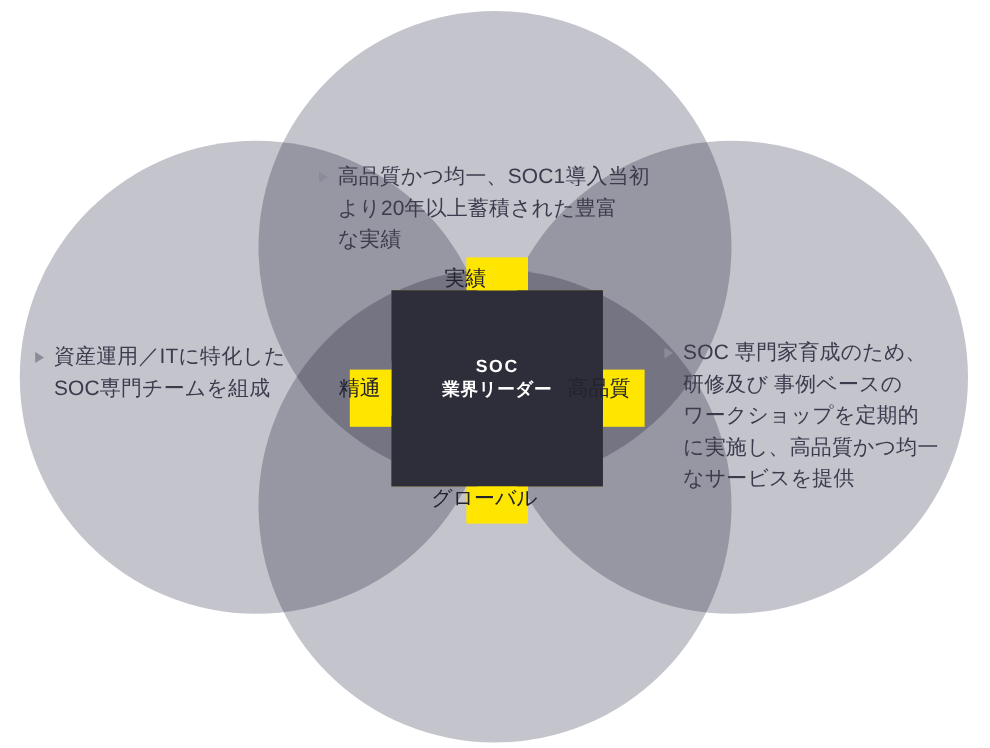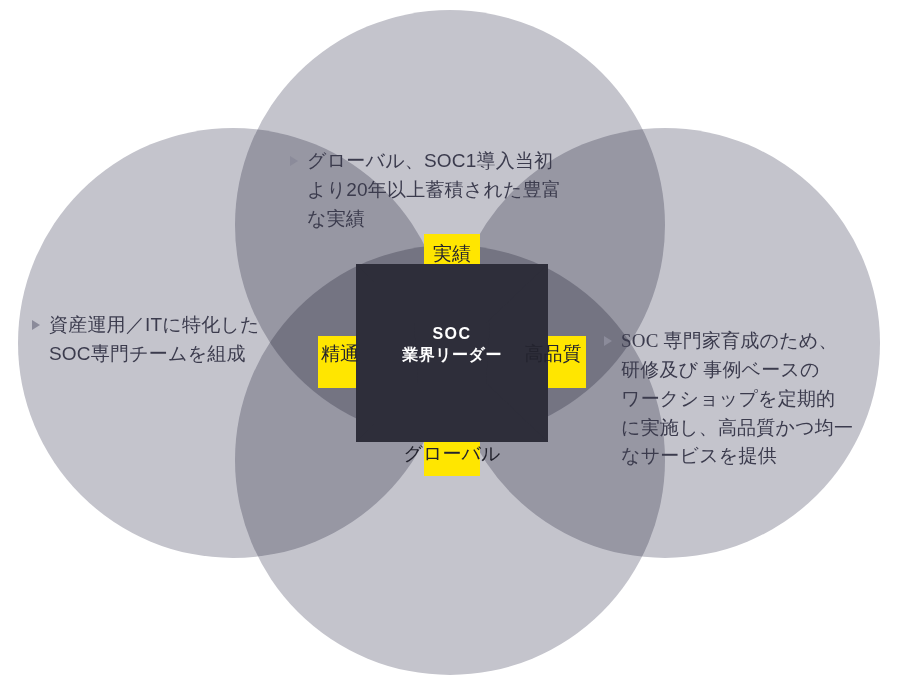--- a/index.html
+++ b/index.html
@@ -41,21 +41,20 @@
   
   .emblem{position:absolute;left:300px;top:228px;width:300px;height:260px;}
   .emblem svg{display:block;}
 
   .clabel{
     position:absolute;
     color:#23232e;
     font-size:19px;
     line-height:1;
     white-space:nowrap;
-    text-align:center;
   }
   .center-text{
     position:absolute;
     color:#ffffff;
     text-align:center;
     line-height:1.3;
     white-space:nowrap;
     font-weight:bold;
   }
   .center-text .l1{font-size:16px;letter-spacing:1.5px;}
@@ -69,35 +68,35 @@
   <div class="circles">
     <div class="circle" style="left:235px;top:10px;width:430px;height:430px;background:#c4c4cc;"></div>
     <div class="circle" style="left:18px;top:128px;width:430px;height:430px;background:#c4c4cc;"></div>
     <div class="circle" style="left:450px;top:128px;width:430px;height:430px;background:#c4c4cc;"></div>
     <div class="circle" style="left:235px;top:245px;width:430px;height:430px;background:#c4c4cc;"></div>
   </div>
 
   <div class="petal-text" style="left:290px;top:118px;width:310px;">
     <div class="bullet-row">
       <span class="tri"></span>
-      <span class="btxt">グローバル、SOC1導入当初
+      <span class="btxt">高品質かつ均一、SOC1導入当初
 より20年以上蓄積された豊富
 な実績</span>
     </div>
   </div>
 
   <div class="petal-text" style="left:32px;top:282px;width:275px;">
     <div class="bullet-row">
       <span class="tri"></span>
       <span class="btxt">資産運用／ITに特化した
 SOC専門チームを組成</span>
     </div>
   </div>
 
-  <div class="petal-text" style="left:604px;top:298px;width:285px;font-family:Liberation Serif, serif;">
+  <div class="petal-text" style="left:604px;top:278px;width:285px;">
     <div class="bullet-row">
       <span class="tri"></span>
       <span class="btxt">SOC 専門家育成のため、
 研修及び 事例ベースの
 ワークショップを定期的
 に実施し、高品質かつ均一
 なサービスを提供</span>
     </div>
   </div>
 

